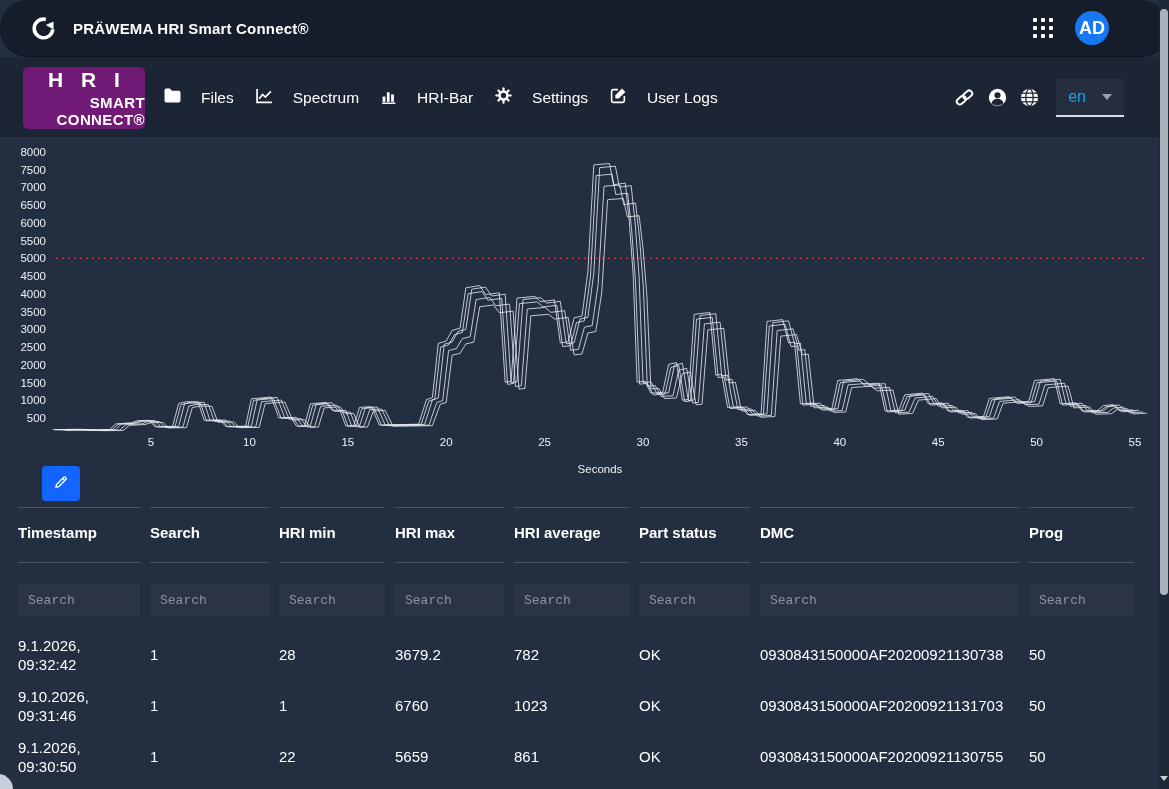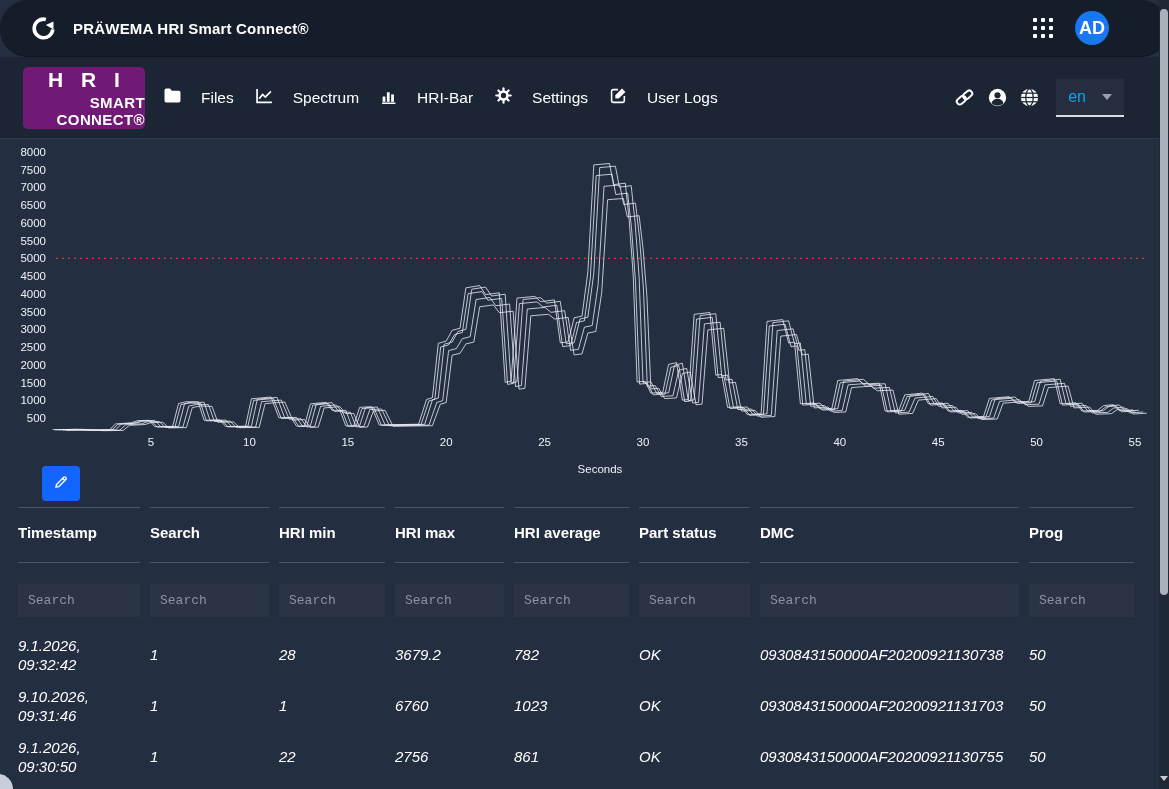--- a/index.html
+++ b/index.html
@@ -72,21 +72,21 @@
     border-top:1px solid #4a5567; border-bottom:1px solid #4a5567;
     padding:16px 0 21px 0; font-weight:bold; font-size:15px; cursor:pointer;
   }
   .search-row { margin-top:21px; }
   .search-row input {
     width:100%; height:33px; background:#2a3444; border:none; outline:none;
     color:#c4b5fd; font-size:13px; padding:0 10px; font-family:Liberation Mono, monospace;
   }
   .search-row input::placeholder { color:#8b94a5; }
   .rows { margin-top:12px; }
-  .trow { height:51px; align-items:center; font-size:15px; cursor:default;font-style:italic; }
+  .trow { height:51px; align-items:center; font-size:15px; cursor:default; }
   .trow .cell { line-height:19px; overflow:hidden; }
   
   .vscroll { position:absolute; right:0; top:0; width:10px; height:789px; background:#1e2734; cursor:pointer; }
   .vthumb { position:absolute; right:1px; top:9px; width:8px; height:586px; background:#aab1bb; border-radius:4px; cursor:pointer; }
   .vdown { position:absolute; right:0; bottom:8px; width:10px; display:flex; justify-content:center; cursor:pointer; }
   .vdown i { width:0; height:0; border-left:4px solid transparent; border-right:4px solid transparent; border-top:5px solid #c7ccd3; }
   
   .corner-circle { position:absolute; left:-17px; bottom:-15px; width:30px; height:30px;
     border-radius:50%; background:#c6cfdb; }
 </style>
@@ -311,21 +311,21 @@
         <div class="cell">6760</div>
         <div class="cell">1023</div>
         <div class="cell">OK</div>
         <div class="cell">0930843150000AF20200921131703</div>
         <div class="cell">50</div>
       </div>
       <div class="tgrid trow">
         <div class="cell">9.1.2026, 09:30:50</div>
         <div class="cell">1</div>
         <div class="cell">22</div>
-        <div class="cell">2756</div>
+        <div class="cell">5659</div>
         <div class="cell">861</div>
         <div class="cell">OK</div>
         <div class="cell">0930843150000AF20200921130755</div>
         <div class="cell">50</div>
       </div>
       <div class="tgrid trow">
         
       </div>
     </div>
   </div>

